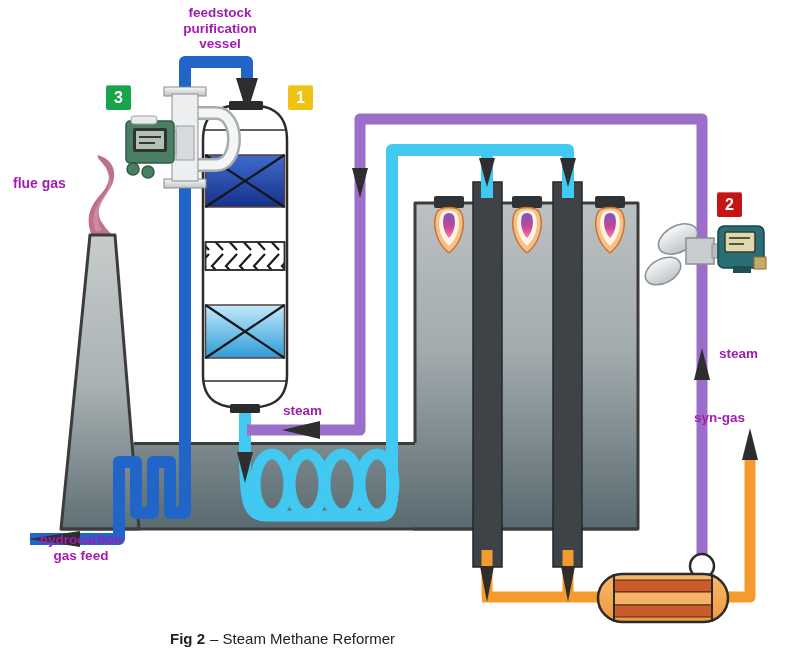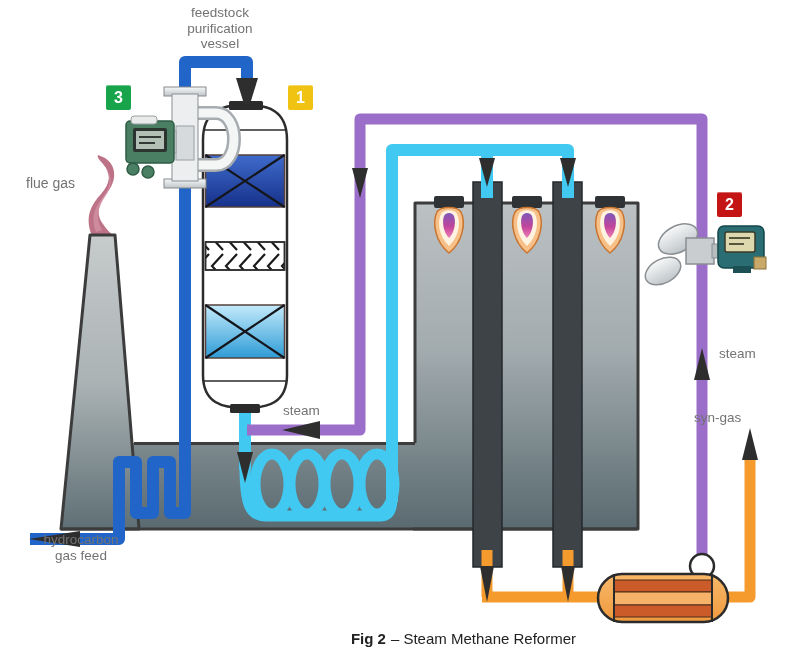--- a/index.html
+++ b/index.html
@@ -1,24 +1,24 @@
 <!DOCTYPE html>
 <html><head>
 <meta charset="utf-8">
 <style>
   html,body{margin:0;padding:0;background:#fff;}
   #stage{position:relative;width:804px;height:658px;background:#ffffff;overflow:hidden;
          font-family:"Liberation Sans","DejaVu Sans",sans-serif;}
   #stage svg{position:absolute;left:0;top:0;}
-  .lbl{position:absolute;color:#737373;font-weight:normal;font-size:13.5px;line-height:1.16;
+  .lbl{position:absolute;color:#a21caf;font-weight:bold;font-size:13.5px;line-height:1.16;
        white-space:pre-line;}
   .lbl.center{text-align:center;}
   .badge{position:absolute;width:25px;height:25px;color:#fff;font-weight:bold;font-size:16px;
          line-height:25px;text-align:center;border-radius:2px;box-shadow:inset 0 1px 0 rgba(255,255,255,.35);}
-  #caption{position:absolute;left:170px;top:630px;width:406px;text-align:right;
+  #caption{position:absolute;left:170px;top:630px;width:406px;text-align:left;
            font-size:15px;color:#222;font-weight:normal;}
   #caption .fig{font-weight:bold;}
   #caption .rest{margin-left:5px;}
 </style>
 </head>
 <body>
 
 <div id="stage">
 
 <svg width="804" height="658" viewBox="0 0 804 658">
@@ -201,21 +201,21 @@
     <polygon points="694,380 710,380 702,348"></polygon>
     <polygon points="480,566 494,566 487,602"></polygon>
     <polygon points="561,566 575,566 568,602"></polygon>
     <polygon points="742,460 758,460 750,428"></polygon>
   </g>
 </svg>
 
 <div class="lbl center" style="left:150px;top:5px;width:140px;">feedstock
 purification
 vessel</div>
-<div class="lbl" style="left:26px;top:175px;font-size:14px;">flue gas</div>
+<div class="lbl" style="left:13px;top:175px;font-size:14px;">flue gas</div>
 <div class="lbl" style="left:283px;top:403px;">steam</div>
 <div class="lbl center" style="left:10px;top:532px;width:142px;">hydrocarbon
 gas feed</div>
 <div class="lbl" style="left:719px;top:346px;">steam</div>
 <div class="lbl" style="left:694px;top:410px;">syn-gas</div>
 
 <div class="badge" style="left: 288px; top: 85px; background: rgb(240, 195, 19);">1</div>
 <div class="badge" style="left: 717px; top: 192px; background: rgb(196, 20, 20);">2</div>
 <div class="badge" style="left: 106px; top: 85px; background: rgb(23, 164, 74);">3</div>
 

